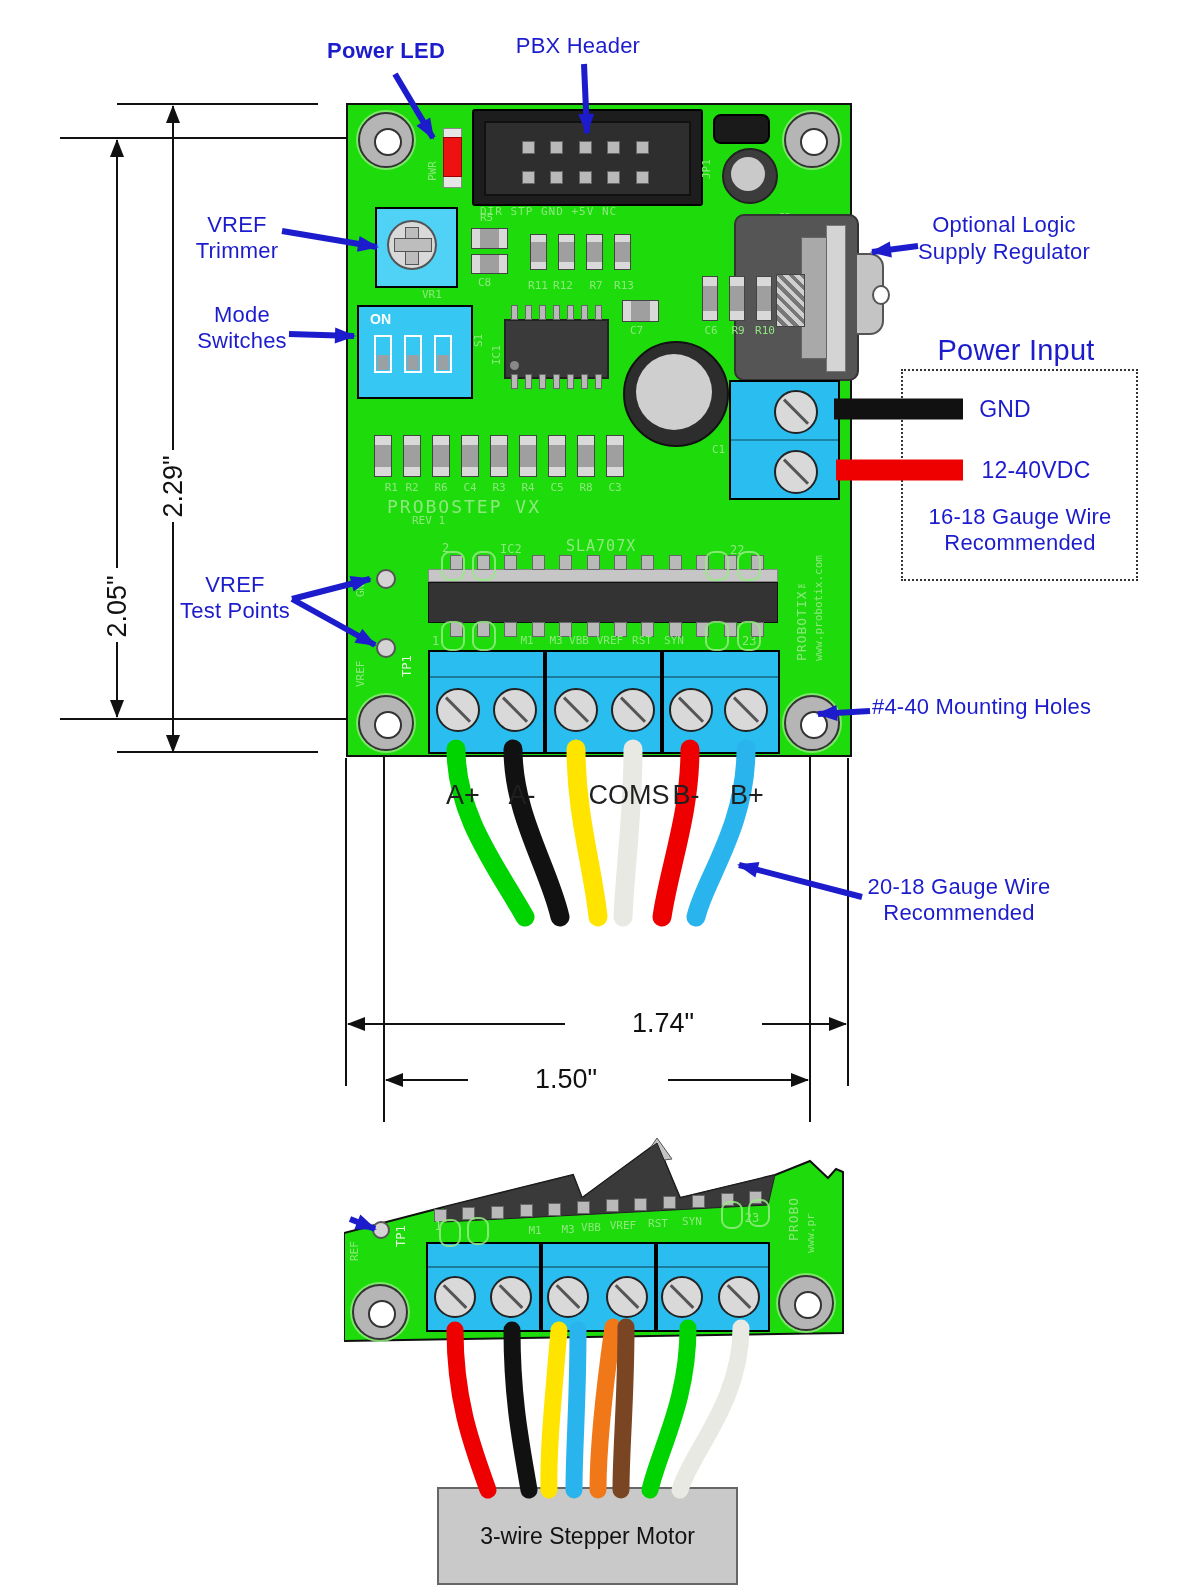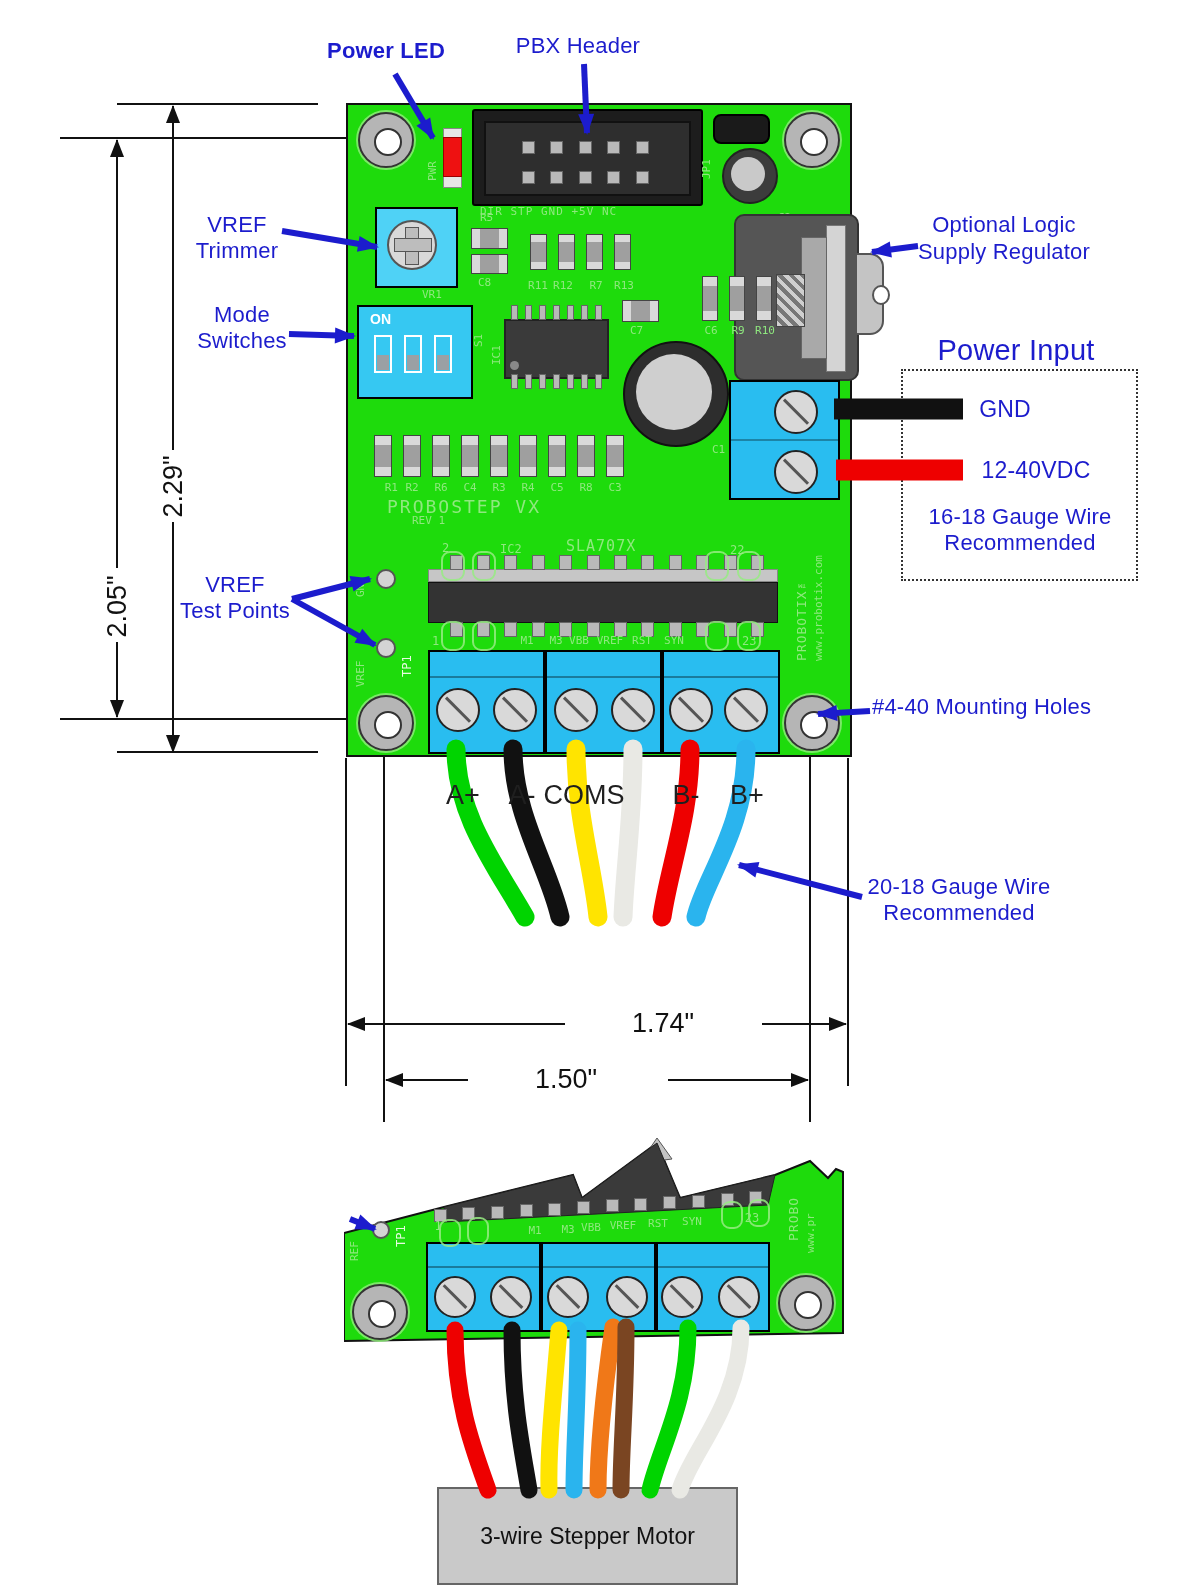--- a/index.html
+++ b/index.html
@@ -400,16 +400,16 @@
     <div>Recommended</div>
   </div>
 
   <div class="dimtxt dim-v" style="left:138px;top:471px;width:70px;">2.29"</div>
   <div class="dimtxt dim-v" style="left:82px;top:591px;width:70px;">2.05"</div>
   <div class="dimtxt" style="left:603px;top:1008px;width:120px;">1.74"</div>
   <div class="dimtxt" style="left:506px;top:1064px;width:120px;">1.50"</div>
 
   <div class="wlabel" style="left:433px;top:780px;width:60px;">A+</div>
   <div class="wlabel" style="left:492px;top:780px;width:60px;">A-</div>
-  <div class="wlabel" style="left:534px;top:780px;width:100px;">COMS</div>
+  <div class="wlabel" style="left:579px;top:780px;width:100px;">COMS</div>
   <div class="wlabel" style="left:656px;top:780px;width:60px;">B-</div>
   <div class="wlabel" style="left:717px;top:780px;width:60px;">B+</div>
 </div>
 
 </body></html>

